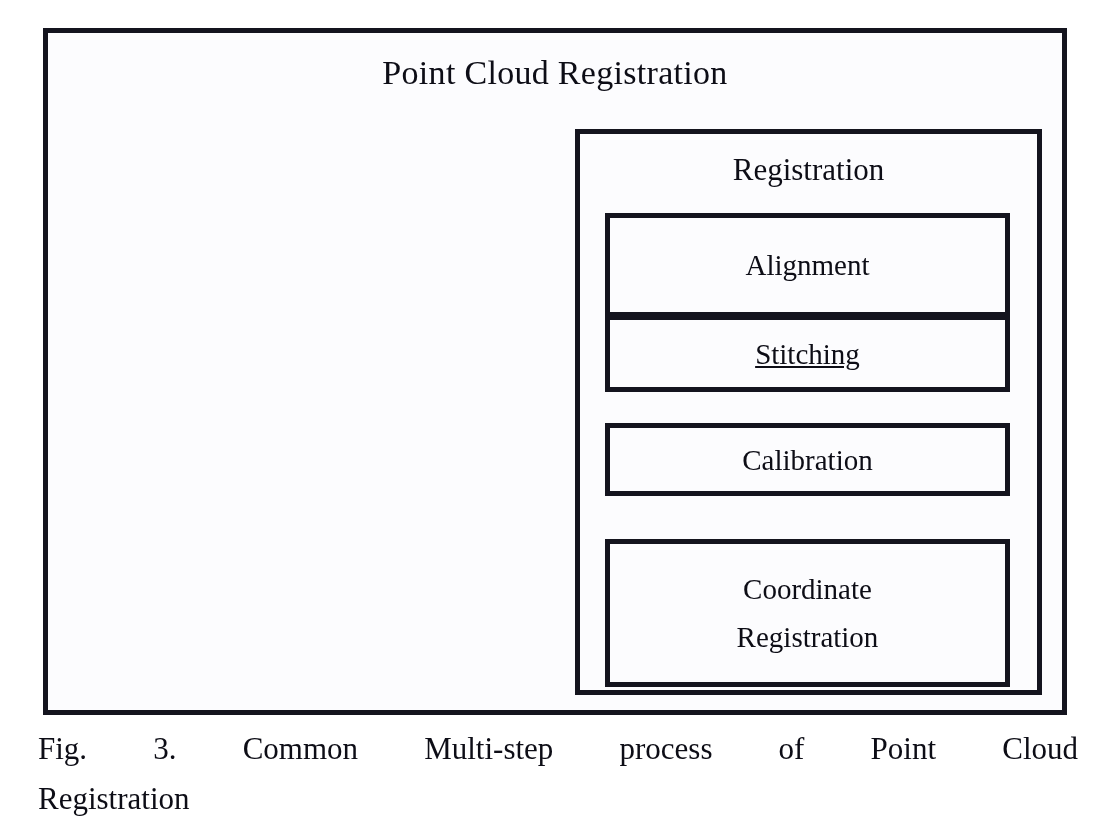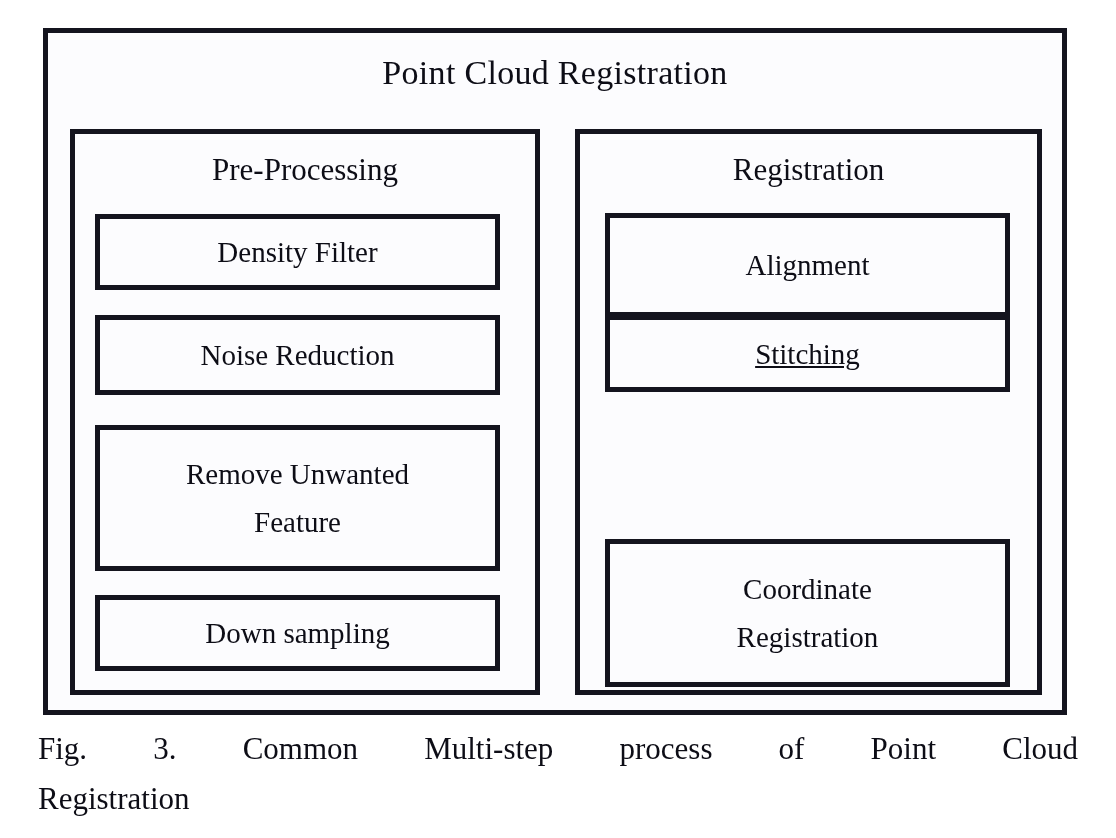--- a/index.html
+++ b/index.html
@@ -120,52 +120,35 @@
 </style>
 </head>
 <body>
 
 <div id="page">
 
   <div class="outer-frame">
 
     <div class="diagram-title">Point Cloud Registration</div>
 
-    <div class="column left">
-      <div class="column-title">Pre-Processing</div>
-
-      <div class="step-box lbox lbox-1">
-        <span class="step-label">Density Filter</span>
-      </div>
-
-      <div class="step-box lbox lbox-2">
-        <span class="step-label">Noise Reduction</span>
-      </div>
-
-      <div class="step-box lbox lbox-3">
-        <span class="step-label">Remove Unwanted
-Feature</span>
-      </div>
-
-      <div class="step-box lbox lbox-4">
-        <span class="step-label">Down sampling</span>
-      </div>
-    </div>
 
     <div class="column right">
       <div class="column-title">Registration</div>
 
       <div class="step-box rbox rbox-1">
         <span class="step-label">Alignment</span>
       </div>
 
       <div class="step-box rbox rbox-2">
         <span class="step-label">Stitching</span>
       </div>
 
+      <div class="step-box rbox rbox-3">
+        <span class="step-label">Calibration</span>
+      </div>
 
       <div class="step-box rbox rbox-4">
         <span class="step-label">Coordinate
 Registration</span>
       </div>
     </div>
 
   </div>
 
   <div class="caption">

